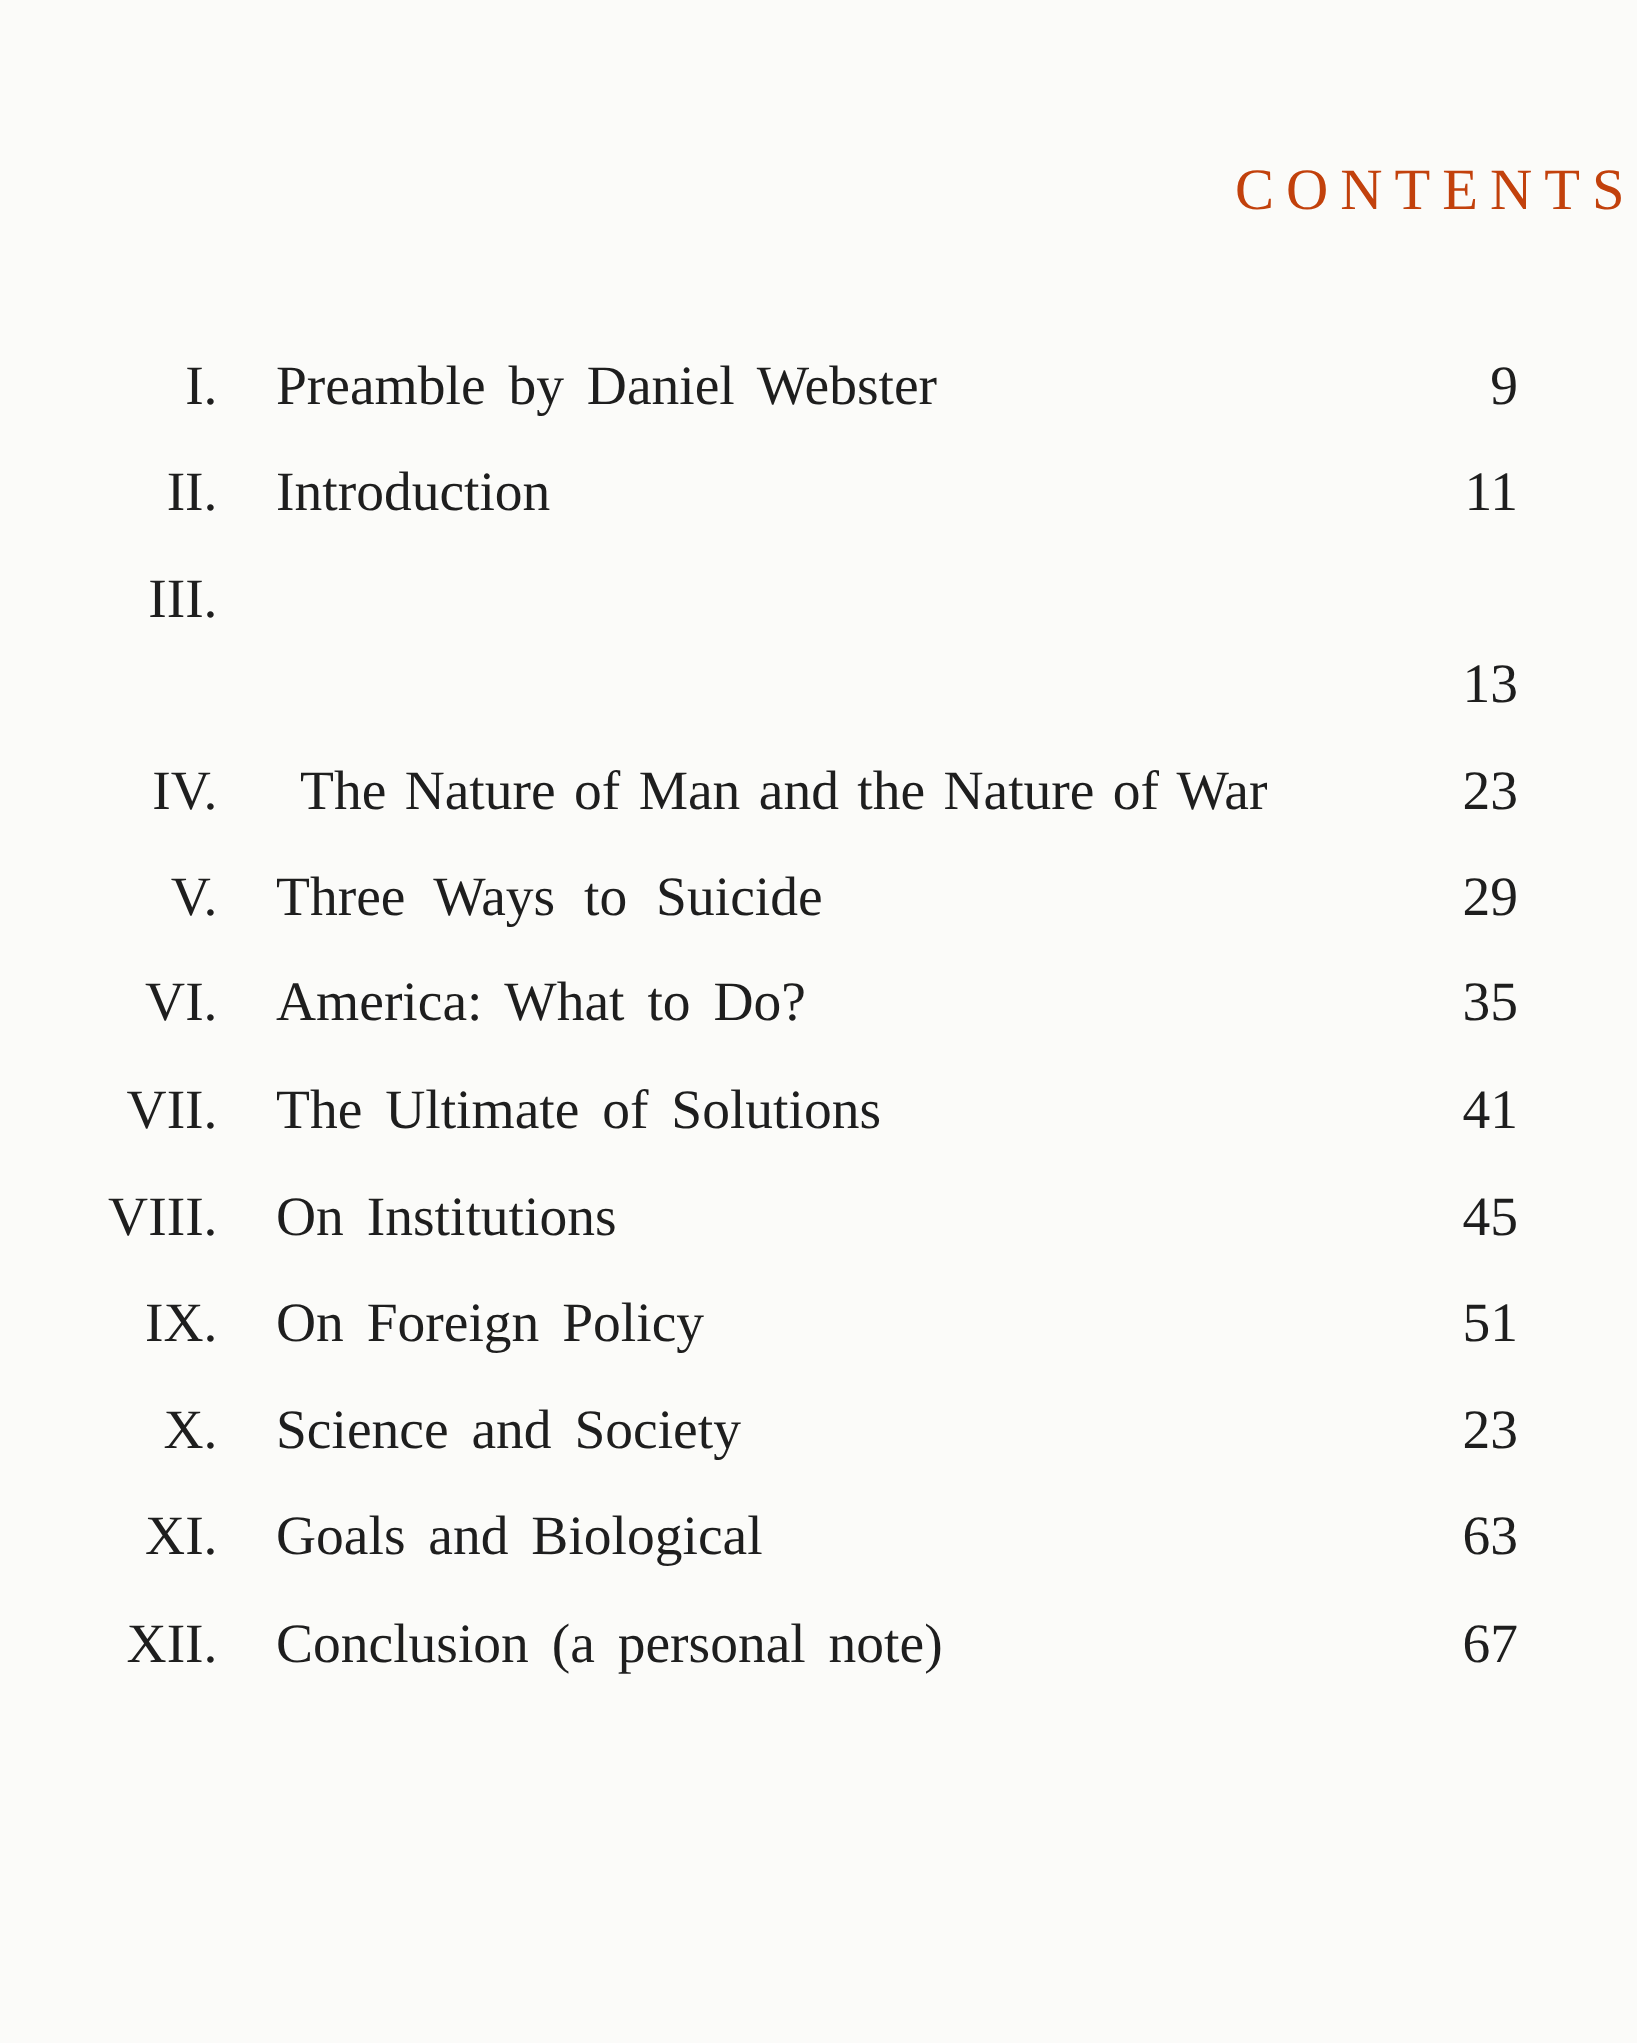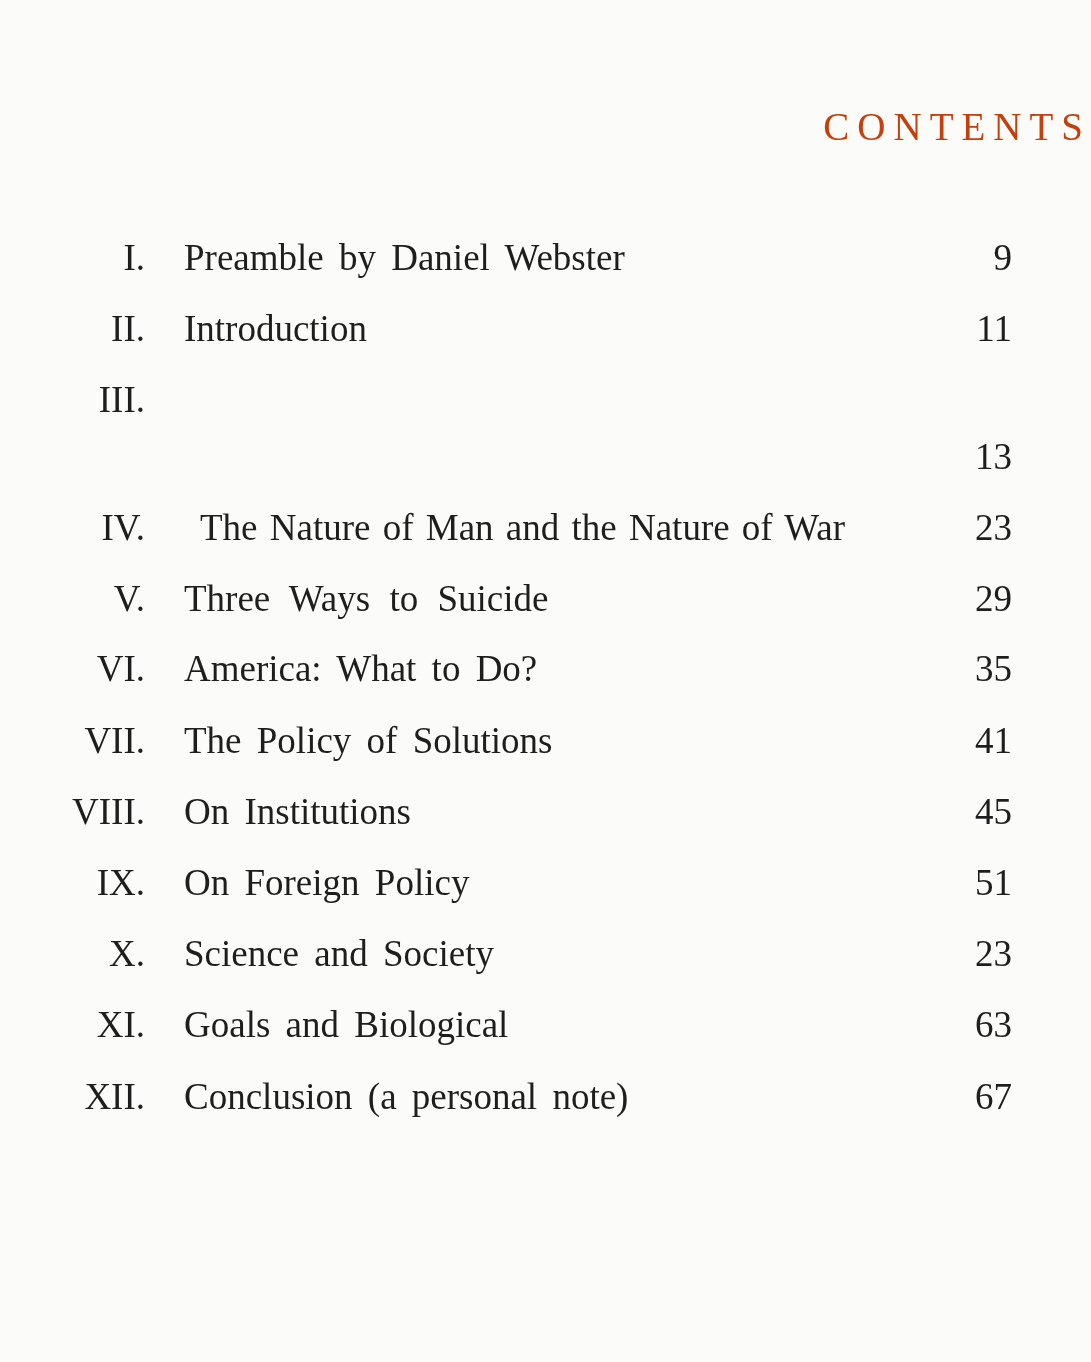--- a/index.html
+++ b/index.html
@@ -126,21 +126,21 @@
       <span class="numeral">VI.</span>
       <span class="title">
         <span class="line">America: What to Do?</span>
       </span>
       <span class="page-num">35</span>
     </div>
 
     <div class="entry" style="top:713px;">
       <span class="numeral">VII.</span>
       <span class="title">
-        <span class="line">The Policy of Solutions</span>
+        <span class="line">The Ultimate of Solutions</span>
       </span>
       <span class="page-num">41</span>
     </div>
 
     <div class="entry" style="top:784px;">
       <span class="numeral">VIII.</span>
       <span class="title">
         <span class="line">On Institutions</span>
       </span>
       <span class="page-num">45</span>

